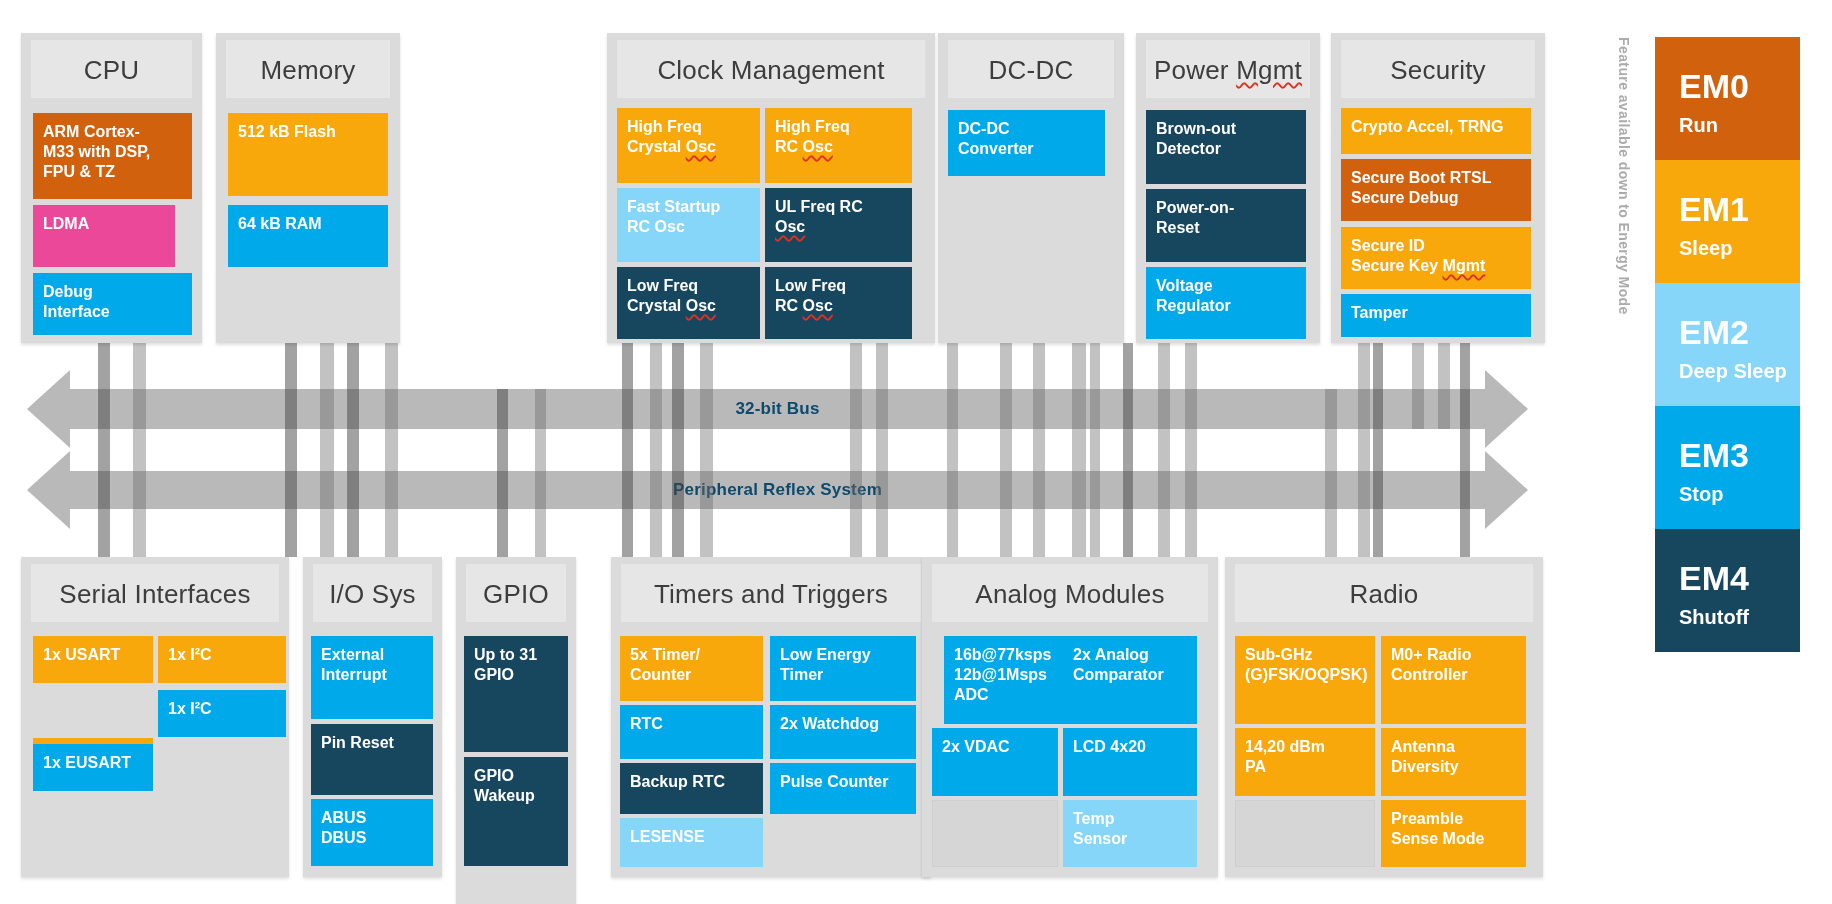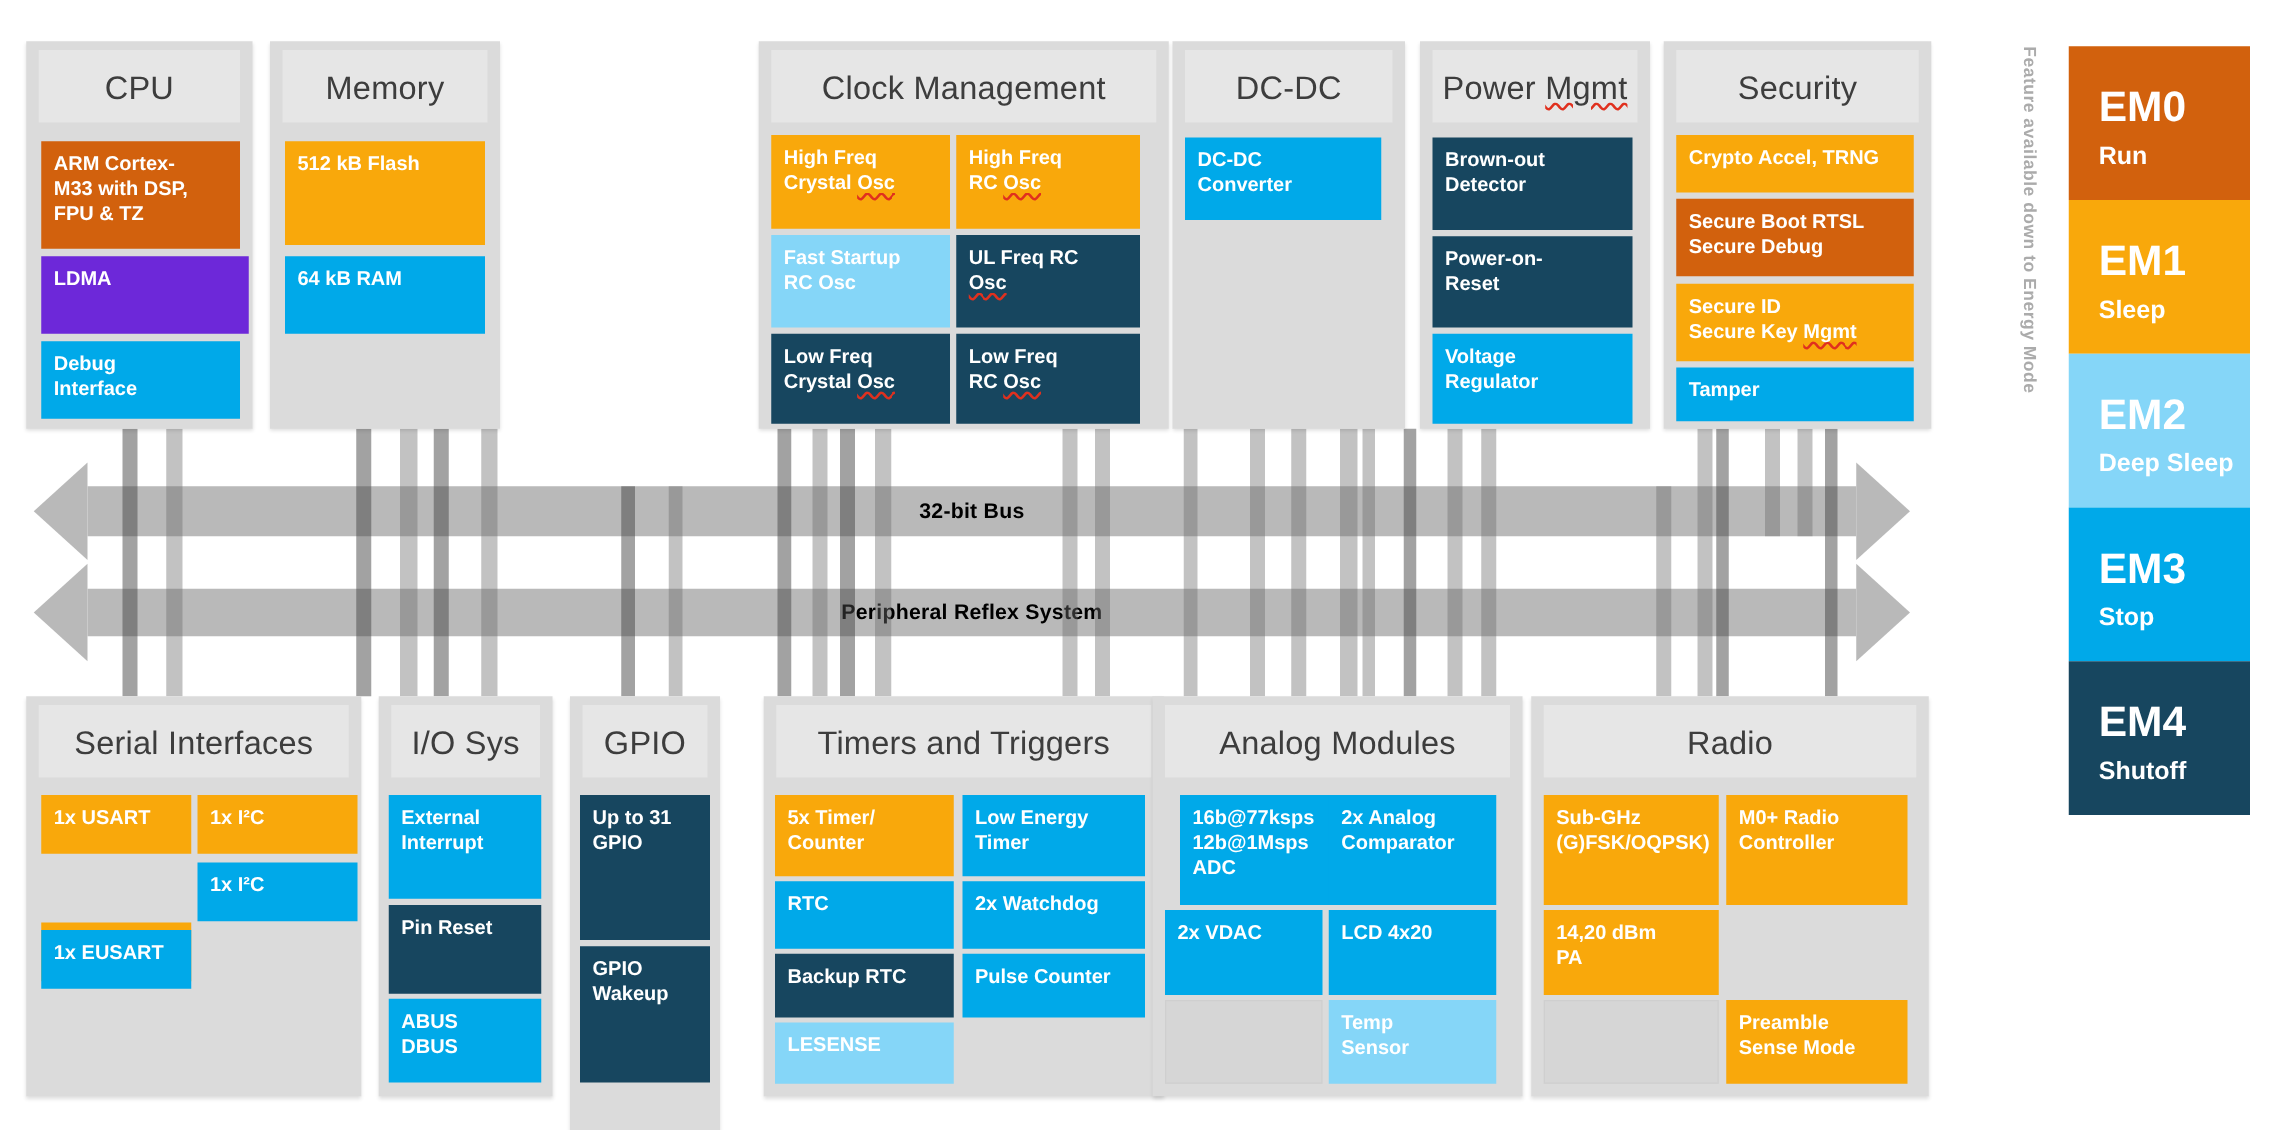--- a/index.html
+++ b/index.html
@@ -9,21 +9,21 @@
   .panel-header{position:absolute;left:10px;right:10px;top:7px;background:#e6e6e6;}
   .panel-title{position:absolute;left:0;right:0;top:22px;text-align:center;
                font-size:26px;color:#3d3d3d;letter-spacing:.2px;white-space:nowrap;}
   .block{position:absolute;color:#fff;font-weight:bold;font-size:16px;line-height:20px;
          padding:9px 9px 0 10px;box-sizing:border-box;overflow:hidden;}
   .block.empty{background:#d6d6d6;border:1px solid #cfcfcf;}
   .bline{white-space:nowrap;}
   .sq{text-decoration-line:underline;text-decoration-style:wavy;
       text-decoration-color:#e0301e;text-decoration-thickness:2px;text-underline-offset:3px;}
   .bus-band{position:absolute;background:#b9b9b9;display:flex;align-items:center;justify-content:center;}
-  .bus-label{color:#000000;font-weight:bold;font-size:17px;letter-spacing:.2px;}
+  .bus-label{color:#0c4a6e;font-weight:bold;font-size:17px;letter-spacing:.2px;}
   .bus-head{position:absolute;width:0;height:0;border-top:39px solid transparent;border-bottom:39px solid transparent;}
   .bus-head.left{border-right:43px solid #b9b9b9;}
   .bus-head.right{border-left:43px solid #b9b9b9;}
   .conn{position:absolute;}
   .conn.l{background:rgba(110,110,110,0.42);}
   .conn.d{background:rgba(70,70,70,0.50);}
   .em-seg{position:absolute;color:#fff;padding:30px 0 0 24px;box-sizing:border-box;}
   .em-code{font-size:34px;font-weight:600;line-height:38px;}
   .em-label{font-size:20px;font-weight:600;margin-top:9px;}
   .em-note{position:absolute;left:1616px;top:37px;height:360px;writing-mode:vertical-rl;
@@ -77,21 +77,21 @@
     </div>
   <div id="panel-layer">
       <div class="panel" style="left: 21px; top: 33px; width: 181px; height: 310px;">
         <div class="panel-header" style="height: 58px;"></div>
         <div class="panel-title">CPU</div>
         <div class="block" style="left: 12px; top: 80px; width: 159px; height: 86px; background: rgb(210, 97, 13);">
           <div class="bline"><span>ARM Cortex-</span></div>
           <div class="bline"><span>M33 with DSP,</span></div>
           <div class="bline"><span>FPU &amp; TZ</span></div>
         </div>
-        <div class="block" style="left: 12px; top: 172px; width: 166px; height: 62px; background: #6d28d9;">
+        <div class="block" style="left: 12px; top: 172px; width: 142px; height: 62px; background: #ec4899;">
           <div class="bline"><span>LDMA</span></div>
         </div>
         <div class="block" style="left: 12px; top: 240px; width: 159px; height: 62px; background: rgb(0, 169, 233);">
           <div class="bline"><span>Debug</span></div>
           <div class="bline"><span>Interface</span></div>
         </div>
       </div>
       <div class="panel" style="left: 216px; top: 33px; width: 184px; height: 310px;">
         <div class="panel-header" style="height: 58px;"></div>
         <div class="panel-title">Memory</div>
@@ -276,20 +276,24 @@
           <div class="bline"><span>Sub-GHz</span></div>
           <div class="bline"><span>(G)FSK/OQPSK)</span></div>
         </div>
         <div class="block" style="left: 156px; top: 79px; width: 145px; height: 88px; background: rgb(249, 168, 11);">
           <div class="bline"><span>M0+ Radio</span></div>
           <div class="bline"><span>Controller</span></div>
         </div>
         <div class="block" style="left: 10px; top: 171px; width: 140px; height: 68px; background: rgb(249, 168, 11);">
           <div class="bline"><span>14,20 dBm</span></div>
           <div class="bline"><span>PA</span></div>
+        </div>
+        <div class="block" style="left: 156px; top: 171px; width: 145px; height: 68px; background: rgb(249, 168, 11);">
+          <div class="bline"><span>Antenna</span></div>
+          <div class="bline"><span>Diversity</span></div>
         </div>
         <div class="block empty" style="left: 10px; top: 243px; width: 140px; height: 67px;"></div>
         <div class="block" style="left: 156px; top: 243px; width: 145px; height: 67px; background: rgb(249, 168, 11);">
           <div class="bline"><span>Preamble</span></div>
           <div class="bline"><span>Sense Mode</span></div>
         </div>
       </div>
     </div>
   <div class="em-note">Feature available down to Energy Mode</div>
   <div id="energy-bar">

